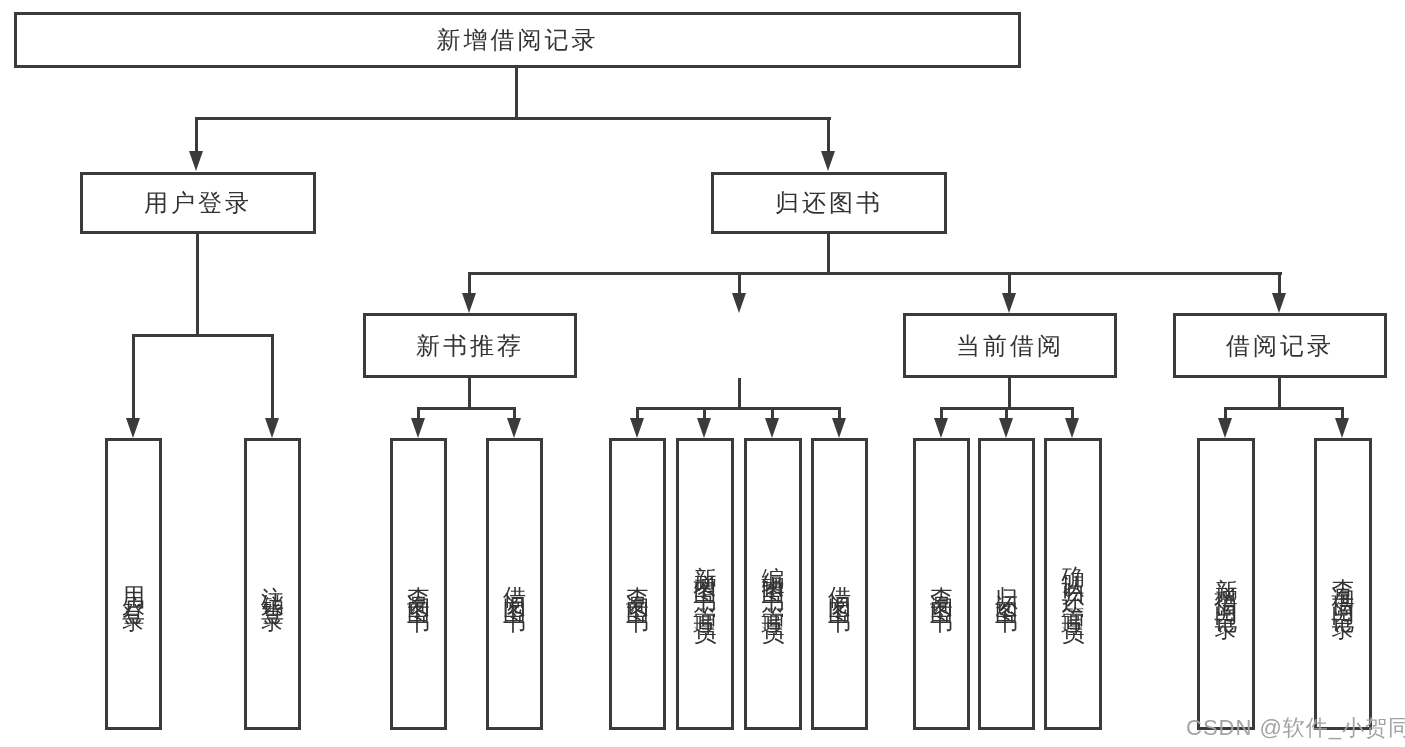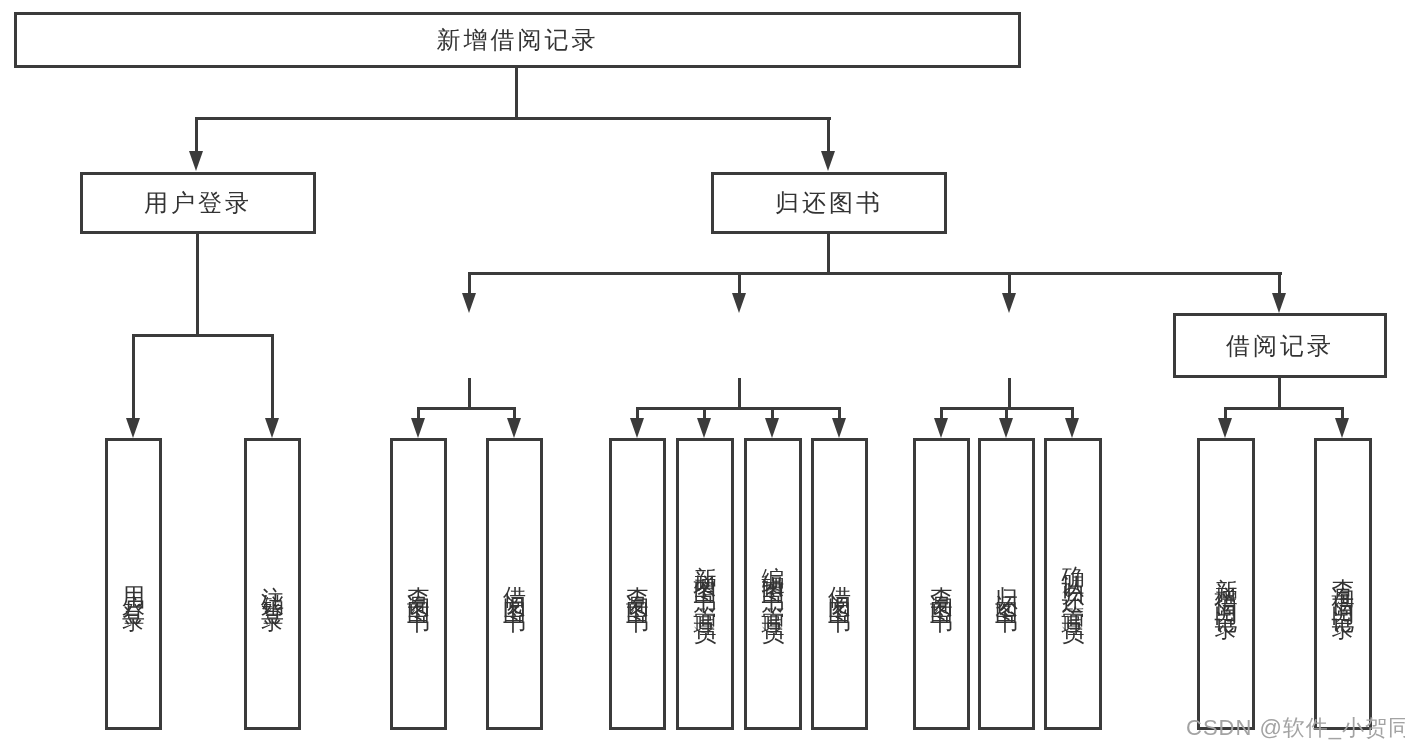--- a/index.html
+++ b/index.html
@@ -106,20 +106,26 @@
     <span>新增借阅记录</span>
   </div>
 
   <div class="node" style="left:80px;top:172px;width:236px;height:62px;">
     <span>用户登录</span>
   </div>
   <div class="node" style="left:711px;top:172px;width:236px;height:62px;">
     <span>归还图书</span>
   </div>
 
+  <div class="node" style="left:363px;top:313px;width:214px;height:65px;">
+    <span>新书推荐</span>
+  </div>
+  <div class="node" style="left:903px;top:313px;width:214px;height:65px;">
+    <span>当前借阅</span>
+  </div>
   <div class="node" style="left:1173px;top:313px;width:214px;height:65px;">
     <span>借阅记录</span>
   </div>
 
   <div class="vnode" style="left:105px;top:438px;width:57px;height:292px;">
     <span class="vtext">用户登录</span>
   </div>
   <div class="vnode" style="left:244px;top:438px;width:57px;height:292px;">
     <span class="vtext">注销登录</span>
   </div>

